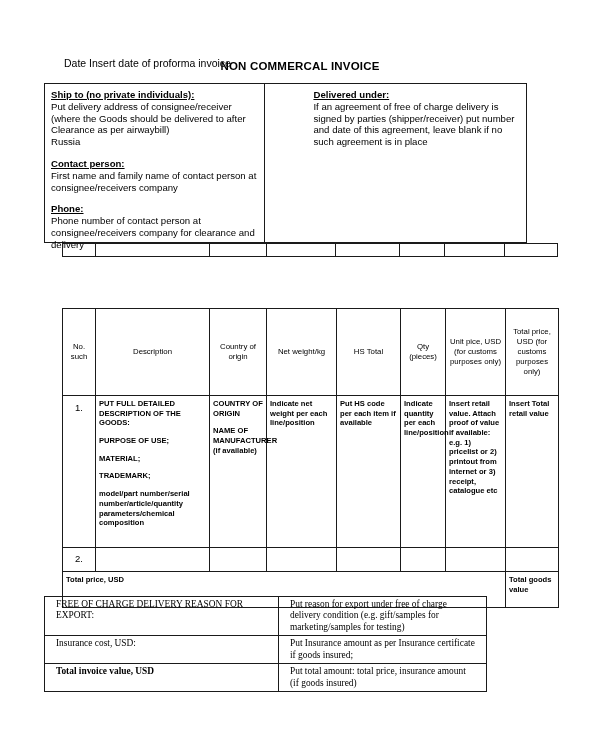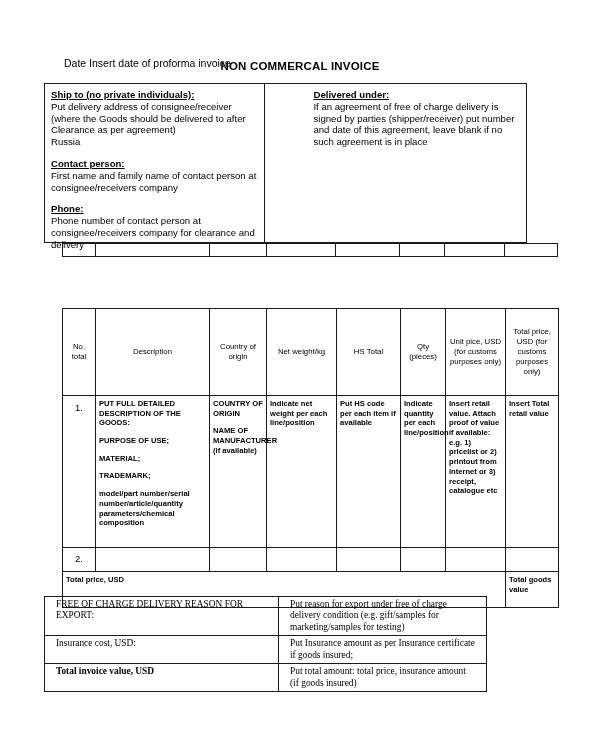--- a/index.html
+++ b/index.html
@@ -178,21 +178,21 @@
   <div class="doc-title">NON COMMERCAL INVOICE</div>
 
   <div class="date-line">
     <span class="lbl">Date</span>
     <span>Insert date of proforma invoice</span>
   </div>
 
   <div class="addr-block">
     <div class="addr-cell addr-left">
       <span class="hdg">Ship to (no private individuals):</span>
-      <span>Put delivery address of consignee/receiver (where the Goods should be delivered to after Clearance as per agreement)</span>
+      <span>Put delivery address of consignee/receiver (where the Goods should be delivered to after Clearance as per airwaybill)</span>
       <span style="display:block">Russia</span>
       <span class="gap"></span>
       <span class="hdg">Contact person:</span>
       <span>First name and family name of contact person at consignee/receivers company</span>
       <span class="gap"></span>
       <span class="hdg">Phone:</span>
       <span>Phone number of contact person at consignee/receivers company for clearance and delivery</span>
     </div>
     <div class="addr-cell addr-right">
       <span class="hdg">Delivered under:</span>
@@ -217,21 +217,21 @@
         <col style="width:114px">
         <col style="width:57px">
         <col style="width:70px">
       <col style="width:64px">
         <col style="width:45px">
         <col style="width:60px">
         <col style="width:53px">
     </colgroup>
     <thead>
       <tr>
-        <th>No. total</th>
+        <th>No. such</th>
         <th>Description</th>
         <th>Country of origin</th>
         <th>Net weight/kg</th>
         <th>HS Total</th>
         <th>Qty (pieces)</th>
         <th>Unit pice, USD (for customs purposes only)</th>
         <th>Total price, USD (for customs purposes only)</th>
       </tr>
     </thead>
     <tbody>

